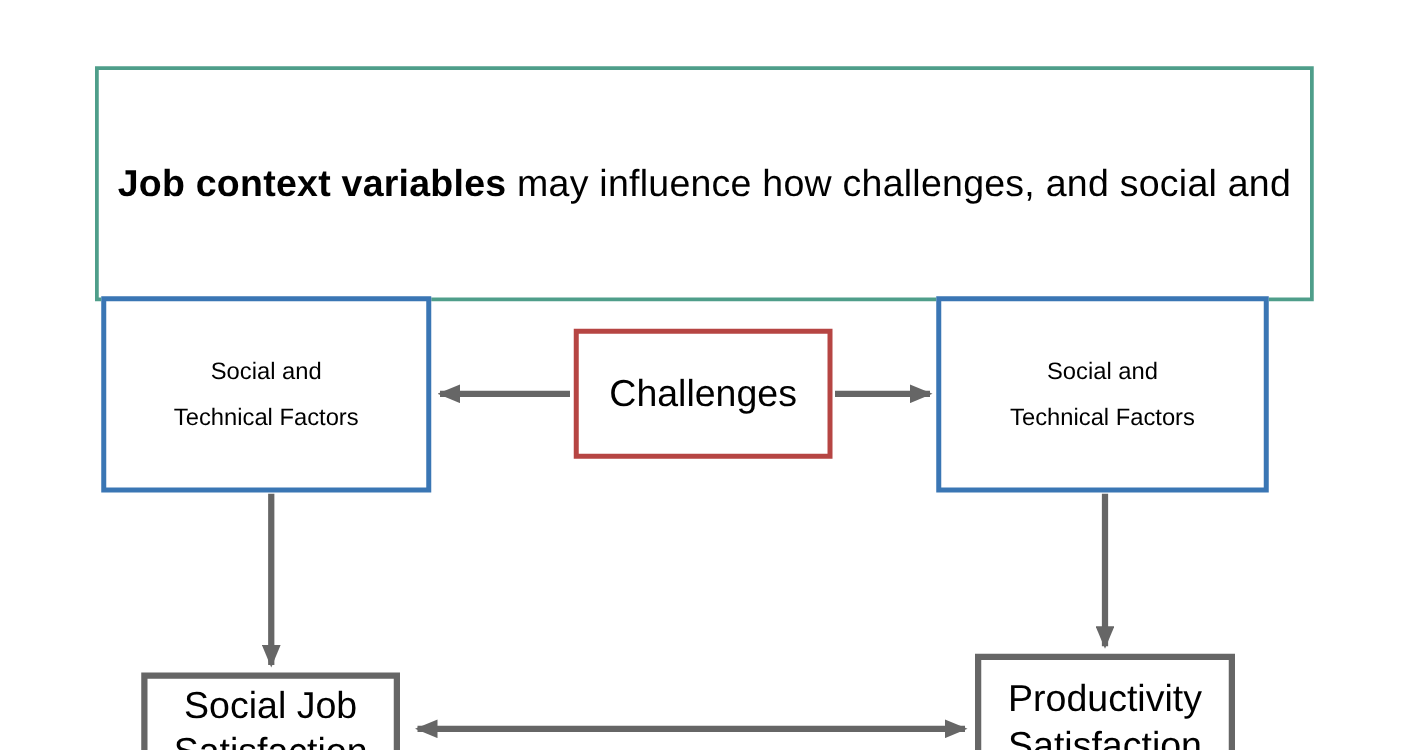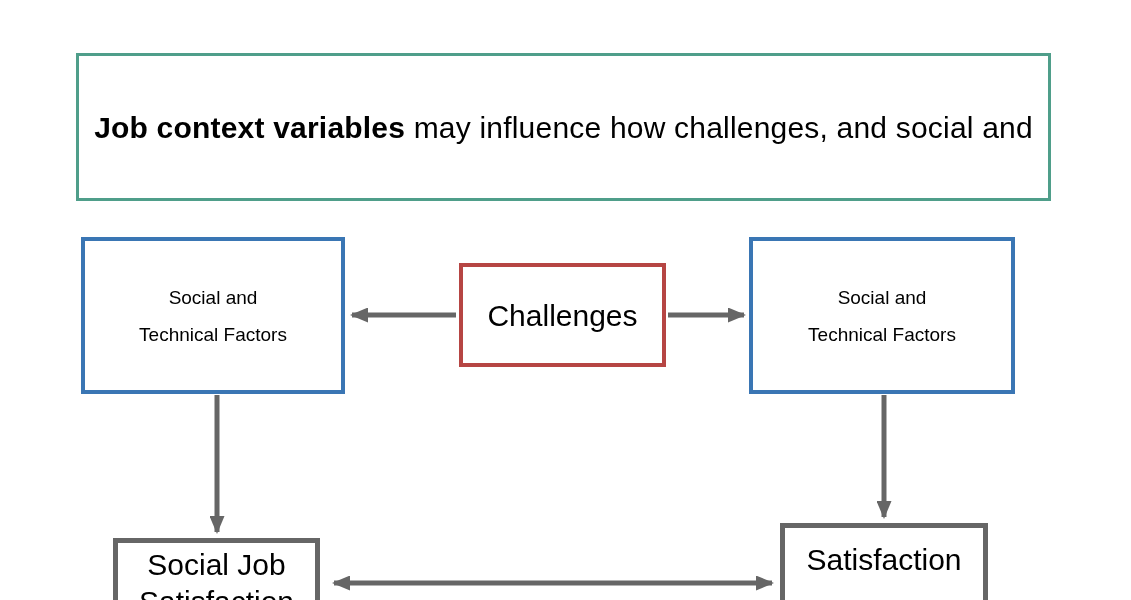--- a/index.html
+++ b/index.html
@@ -25,21 +25,21 @@
     flex-direction: column;
     align-items: center;
     justify-content: center;
     text-align: center;
     color: #000000;
   }
   .title-box {
     left: 76px;
     top: 53px;
     width: 975px;
-    height: 148px;
+    height: 188px;
     border: 3px solid #4f9e8a;
     font-size: 30px;
     line-height: 37px;
     letter-spacing: 0.2px;
   }
   .factor-box {
     border: 4px solid #3a76b4;
     font-size: 19px;
     line-height: 37px;
   }
@@ -119,20 +119,21 @@
     <div>Social and</div>
     <div>Technical Factors</div>
   </div>
 
   <div class="node outcome-box outcome-left" style="border-color: rgb(102, 102, 102);">
     <div>Social Job</div>
     <div>Satisfaction</div>
   </div>
 
   <div class="node outcome-box outcome-right" style="border-color: rgb(102, 102, 102);">
+    <div>Productivity</div>
     <div>Satisfaction</div>
   </div>
 
   <svg class="arrows-layer" width="1131" height="600" viewBox="0 0 1131 600">
     <defs>
       <marker id="arrowhead" markerUnits="userSpaceOnUse" viewBox="0 0 18 15" markerWidth="18" markerHeight="15" refX="16" refY="7.5" orient="auto-start-reverse">
         <path d="M0,0 L18,7.5 L0,15 Z" fill="#666666"></path>
       </marker>
     </defs>
     <line class="arrow-line" x1="456" y1="315" x2="352" y2="315" marker-end="url(#arrowhead)" stroke="#666666"></line>

